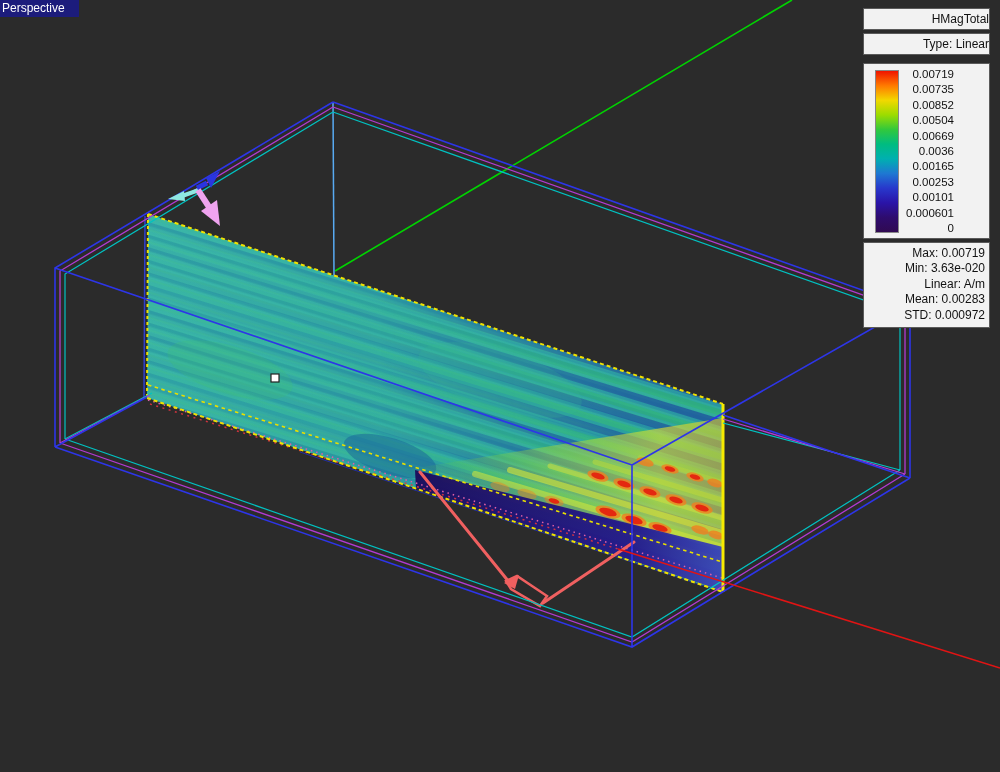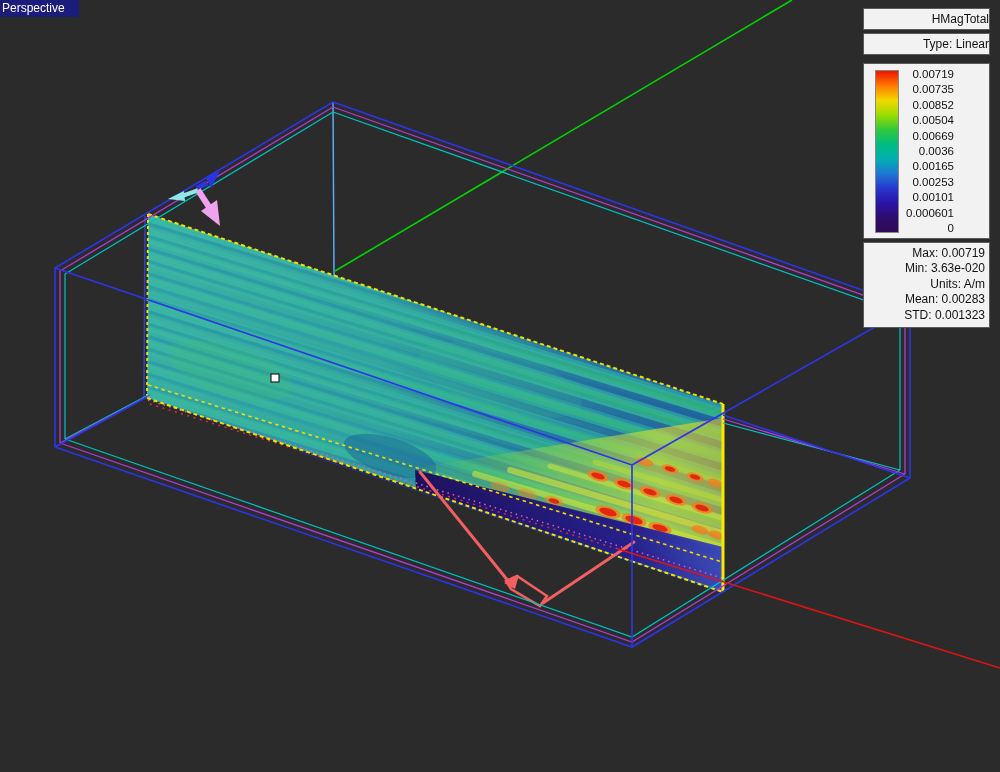--- a/index.html
+++ b/index.html
@@ -201,19 +201,19 @@
       <div>0.00165</div>
       <div>0.00253</div>
       <div>0.00101</div>
       <div>0.000601</div>
       <div>0</div>
     </div>
   </div>
   <div class="legend-box legend-stats">
     <div>Max: 0.00719</div>
     <div>Min: 3.63e-020</div>
-    <div>Units: A/m</div>
+    <div>Linear: A/m</div>
     <div>Mean: 0.00283</div>
-    <div>STD: 0.001323</div>
+    <div>STD: 0.000972</div>
   </div>
 </div>
 
 </div>
 
 </body></html>

